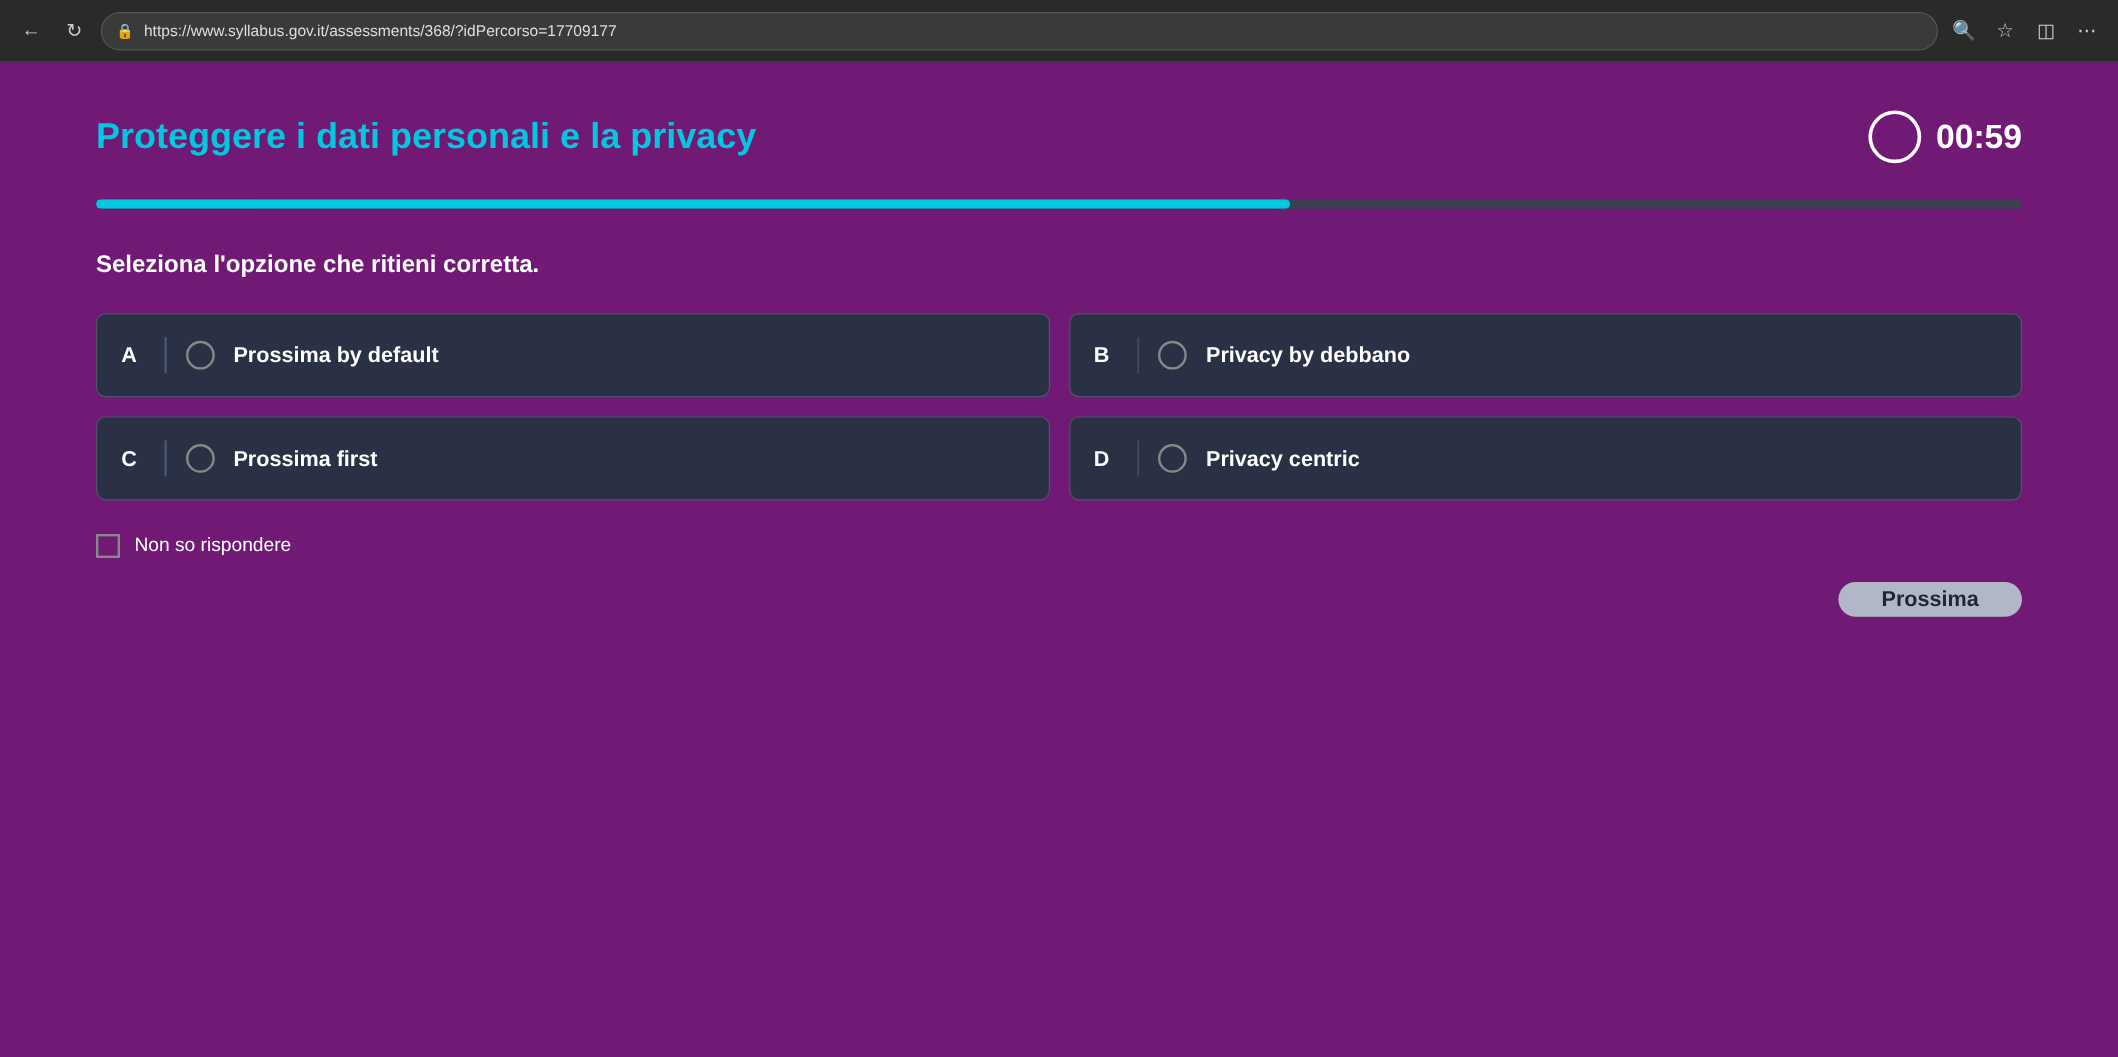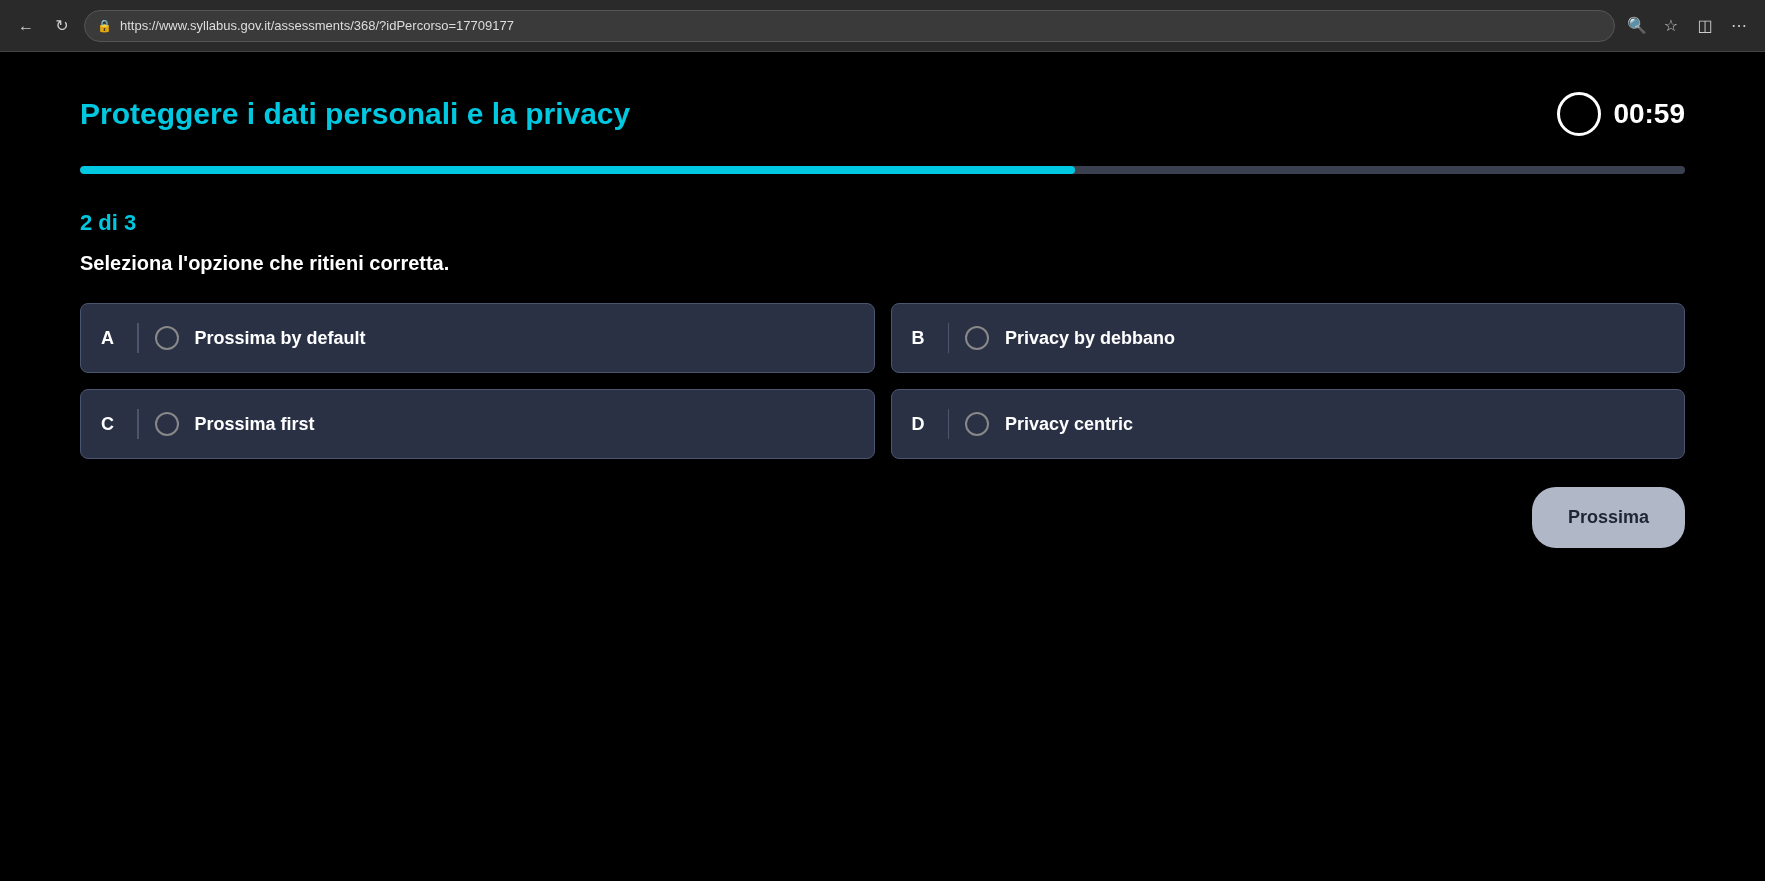--- a/index.html
+++ b/index.html
@@ -71,21 +71,21 @@
       align-items: center;
       justify-content: center;
       color: #ccc;
       font-size: 16px;
       cursor: pointer;
       border-radius: 4px;
     }
 
     
     .main-content {
-      background: #000000;
+      background: #701a75;
       min-height: 829px;
       padding: 40px 80px;
       position: relative;
     }
 
     
     .header {
       display: flex;
       justify-content: space-between;
       align-items: center;
@@ -234,21 +234,21 @@
       display: flex;
       justify-content: flex-end;
       margin-top: 10px;
     }
 
     .next-button {
       background: #b0b8c8;
       color: #1e2535;
       border: none;
       border-radius: 24px;
-      padding: 20px 36px;
+      padding: 4px 36px;
       font-size: 18px;
       font-weight: 700;
       cursor: pointer;
     }
   </style>
 </head>
 <body>
 
 <div class="browser-chrome">
   <div class="browser-nav-btn">←</div>
@@ -274,21 +274,20 @@
       <span class="timer-text">00:59</span>
     </div>
   </div>
 
   <div class="progress-container">
     <div class="progress-track">
       <div class="progress-fill" style="width: 62%;"></div>
     </div>
   </div>
 
-  <div class="question-counter">2 di 3</div>
 
 
   <div class="question-instruction">Seleziona l'opzione che ritieni corretta.</div>
 
   <div class="options-grid">
 
     <div class="option-card">
       <span class="option-letter">A</span>
       <div class="option-divider"></div>
       <div class="option-radio"></div>
@@ -311,18 +310,22 @@
 
     <div class="option-card">
       <span class="option-letter">D</span>
       <div class="option-divider"></div>
       <div class="option-radio"></div>
       <span class="option-label">Privacy centric</span>
     </div>
 
   </div>
 
+  <div class="dont-know-container">
+    <div class="dont-know-checkbox"></div>
+    <span class="dont-know-label">Non so rispondere</span>
+  </div>
 
   <div class="next-button-container">
     <button class="next-button">Prossima</button>
   </div>
 
 </div>
 
 </body></html>

